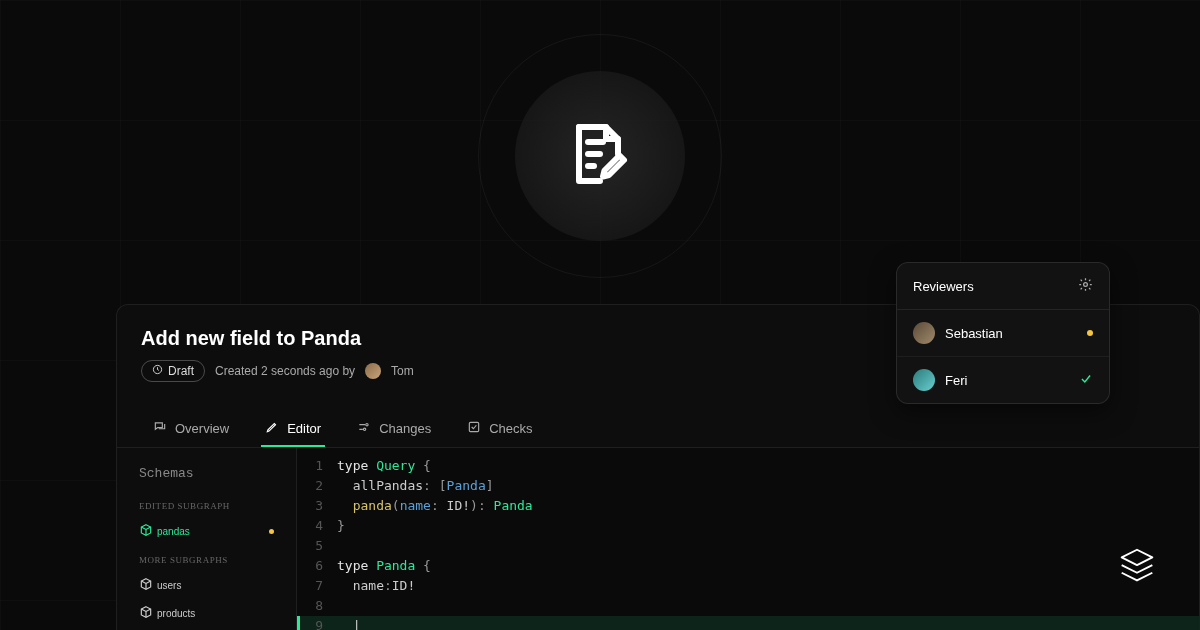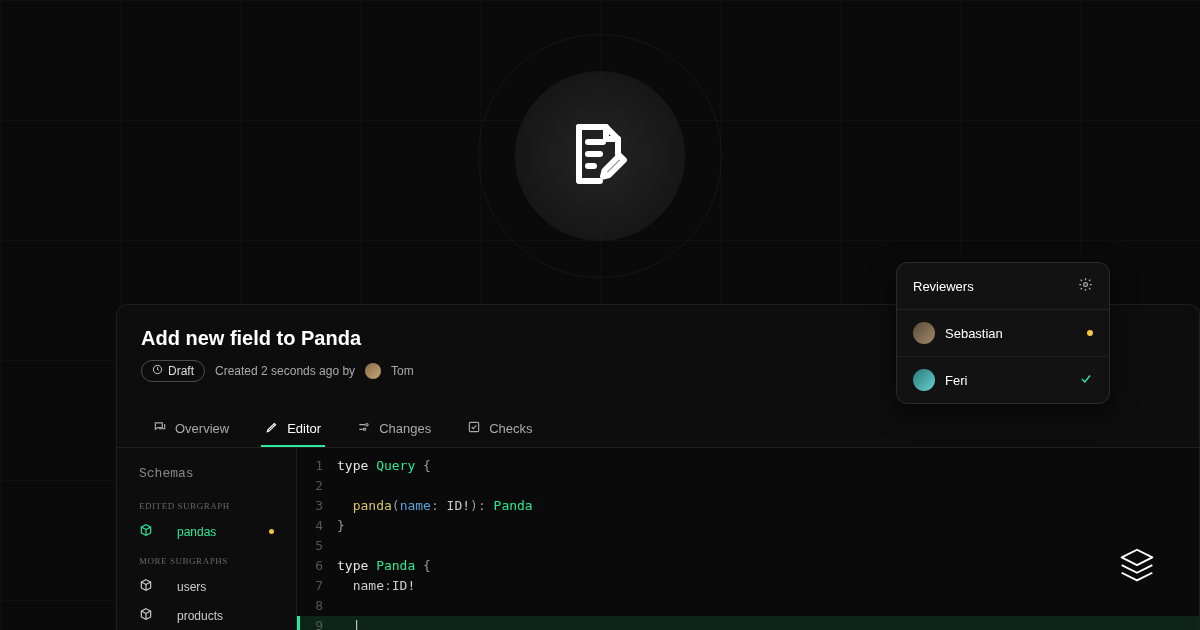--- a/index.html
+++ b/index.html
@@ -100,23 +100,23 @@
   width: 180px;
   border-right: 1px solid rgba(255,255,255,0.08);
   padding: 12px 0 12px 0;
 }
 .sidebar-title { font-size: 13px; color: #888; padding: 6px 22px 10px; font-family: Liberation Mono, monospace; }
 .section-label {
   font-size: 9px; letter-spacing: 0.06em;
   color: #666; padding: 10px 22px 6px; font-family: Liberation Serif, serif;
 }
 .sg-item {
-  display: flex; align-items: center; gap: 24px;
+  display: flex; align-items: center; gap: 4px;
   padding: 6px 22px;
-  font-size: 12px; color: #ccc;
+  font-size: 10px; color: #ccc;
   cursor: pointer;
 }
 .sg-item.active { color: #2de897; }
 .sg-item .dot {
   width: 5px; height: 5px; border-radius: 50%;
   background: #f5c542; margin-left: auto;
 }
 .cube { width: 14px; height: 14px; }
 
 .editor {
@@ -301,20 +301,21 @@
       </div>
     </div>
 
     <div class="editor">
       <div class="line">
         <span class="gutter">1</span>
         <span class="code"><span class="kw">type</span> <span class="typename">Query</span><span class="punct"> {</span></span>
       </div>
       <div class="line">
         <span class="gutter">2</span>
+        <span class="code"><span class="plain">  </span><span class="plain">allPandas</span><span class="punct">: </span><span class="punct">[</span><span class="typref">Panda</span><span class="punct">]</span></span>
       </div>
       <div class="line">
         <span class="gutter">3</span>
         <span class="code"><span class="plain">  </span><span class="fn">panda</span><span class="punct">(</span><span class="arg">name</span><span class="punct">: </span><span class="plain">ID!</span><span class="punct">)</span><span class="punct">: </span><span class="typename">Panda</span></span>
       </div>
       <div class="line">
         <span class="gutter">4</span>
         <span class="code"><span class="punct">}</span></span>
       </div>
       <div class="line">

